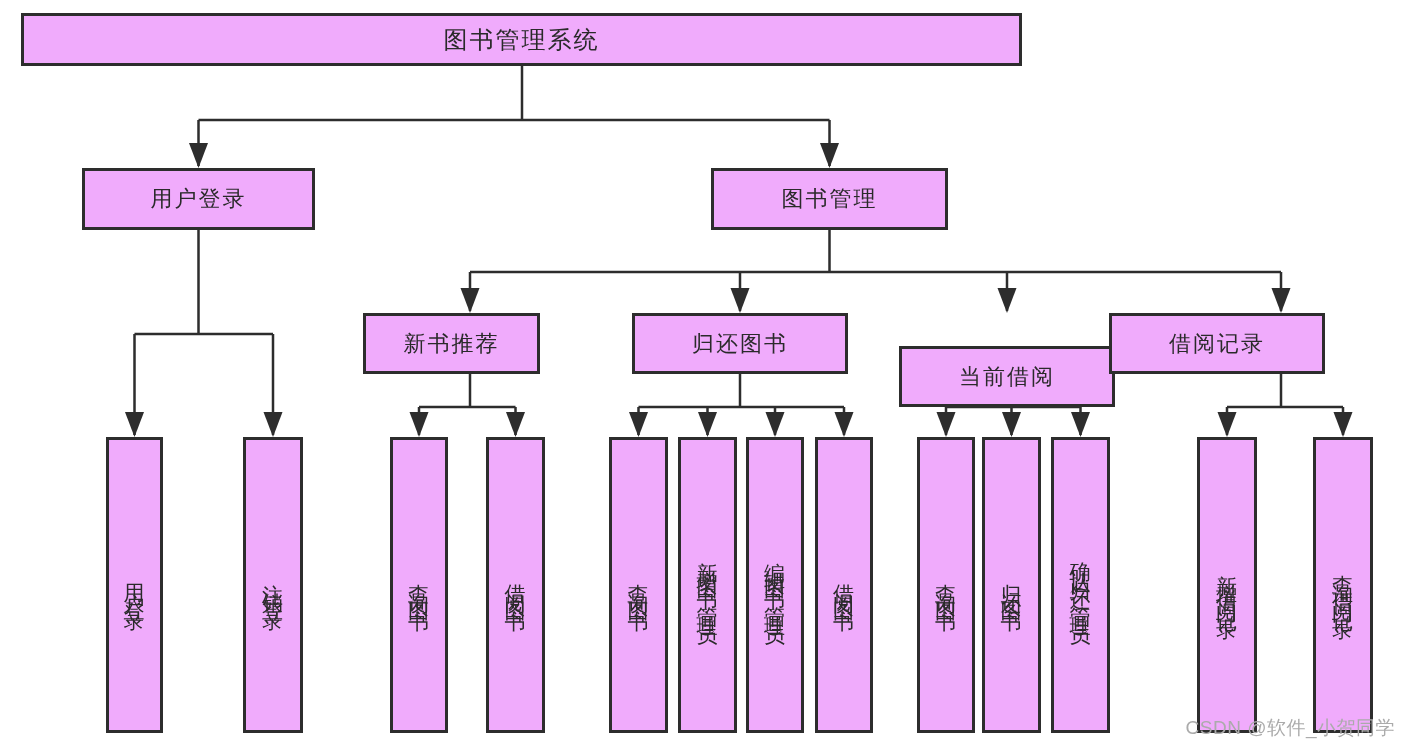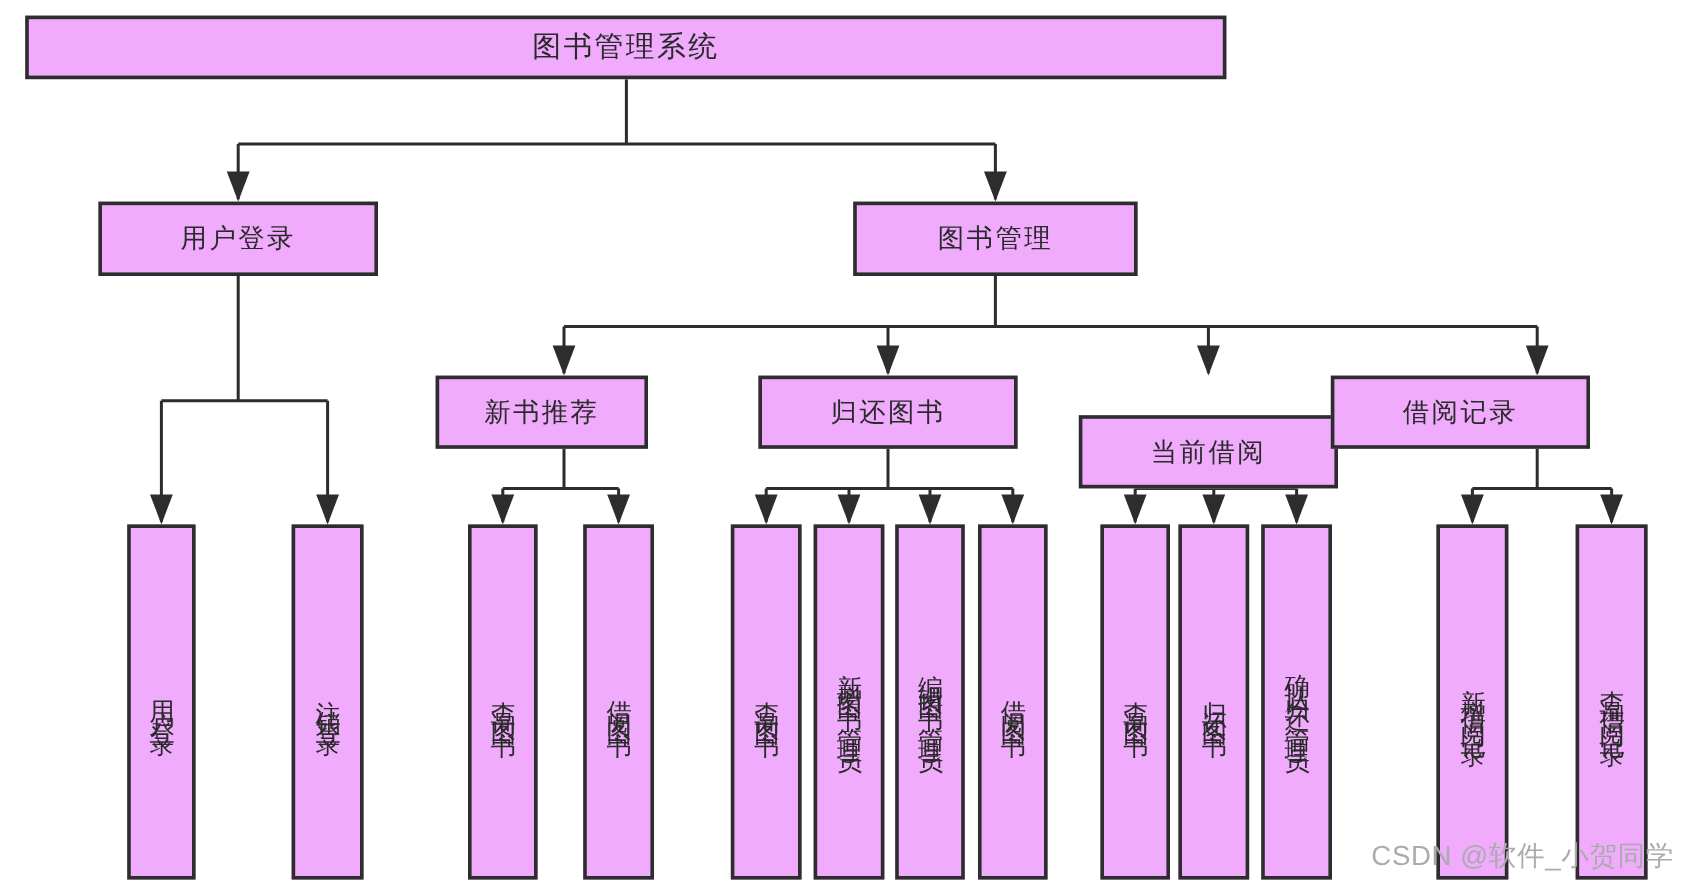--- a/index.html
+++ b/index.html
@@ -14,22 +14,22 @@
     position:absolute;box-sizing:border-box;background:#f0abfc;
     border:3px solid #2d2d2d;color:#2a2a2a;z-index:2;
     display:flex;align-items:center;justify-content:center;
     text-align:left;line-height:1;
   }
   .h1{font-size:24px;letter-spacing:2px;}
   .h2{font-size:22px;letter-spacing:2px;}
   .v{writing-mode:vertical-rl;text-orientation:mixed;font-size:21px;}
   .v .lbl{letter-spacing:9px;}
   .watermark{
-    position:absolute;right:10px;bottom:18px;z-index:5;
-    font-size:23px;color:#ababab;letter-spacing:.5px;white-space:nowrap;
+    position:absolute;right:10px;bottom:6px;z-index:5;
+    font-size:19px;color:#ababab;letter-spacing:.5px;white-space:nowrap;
   }
 </style>
 </head>
 <body>
 
 <div class="canvas">
 
   <svg class="wires" width="1405" height="747" viewBox="0 0 1405 747">
     <defs>
       <path id="arrow" d="M -9.5 -25 L 9.5 -25 L 0 0 Z"></path>

